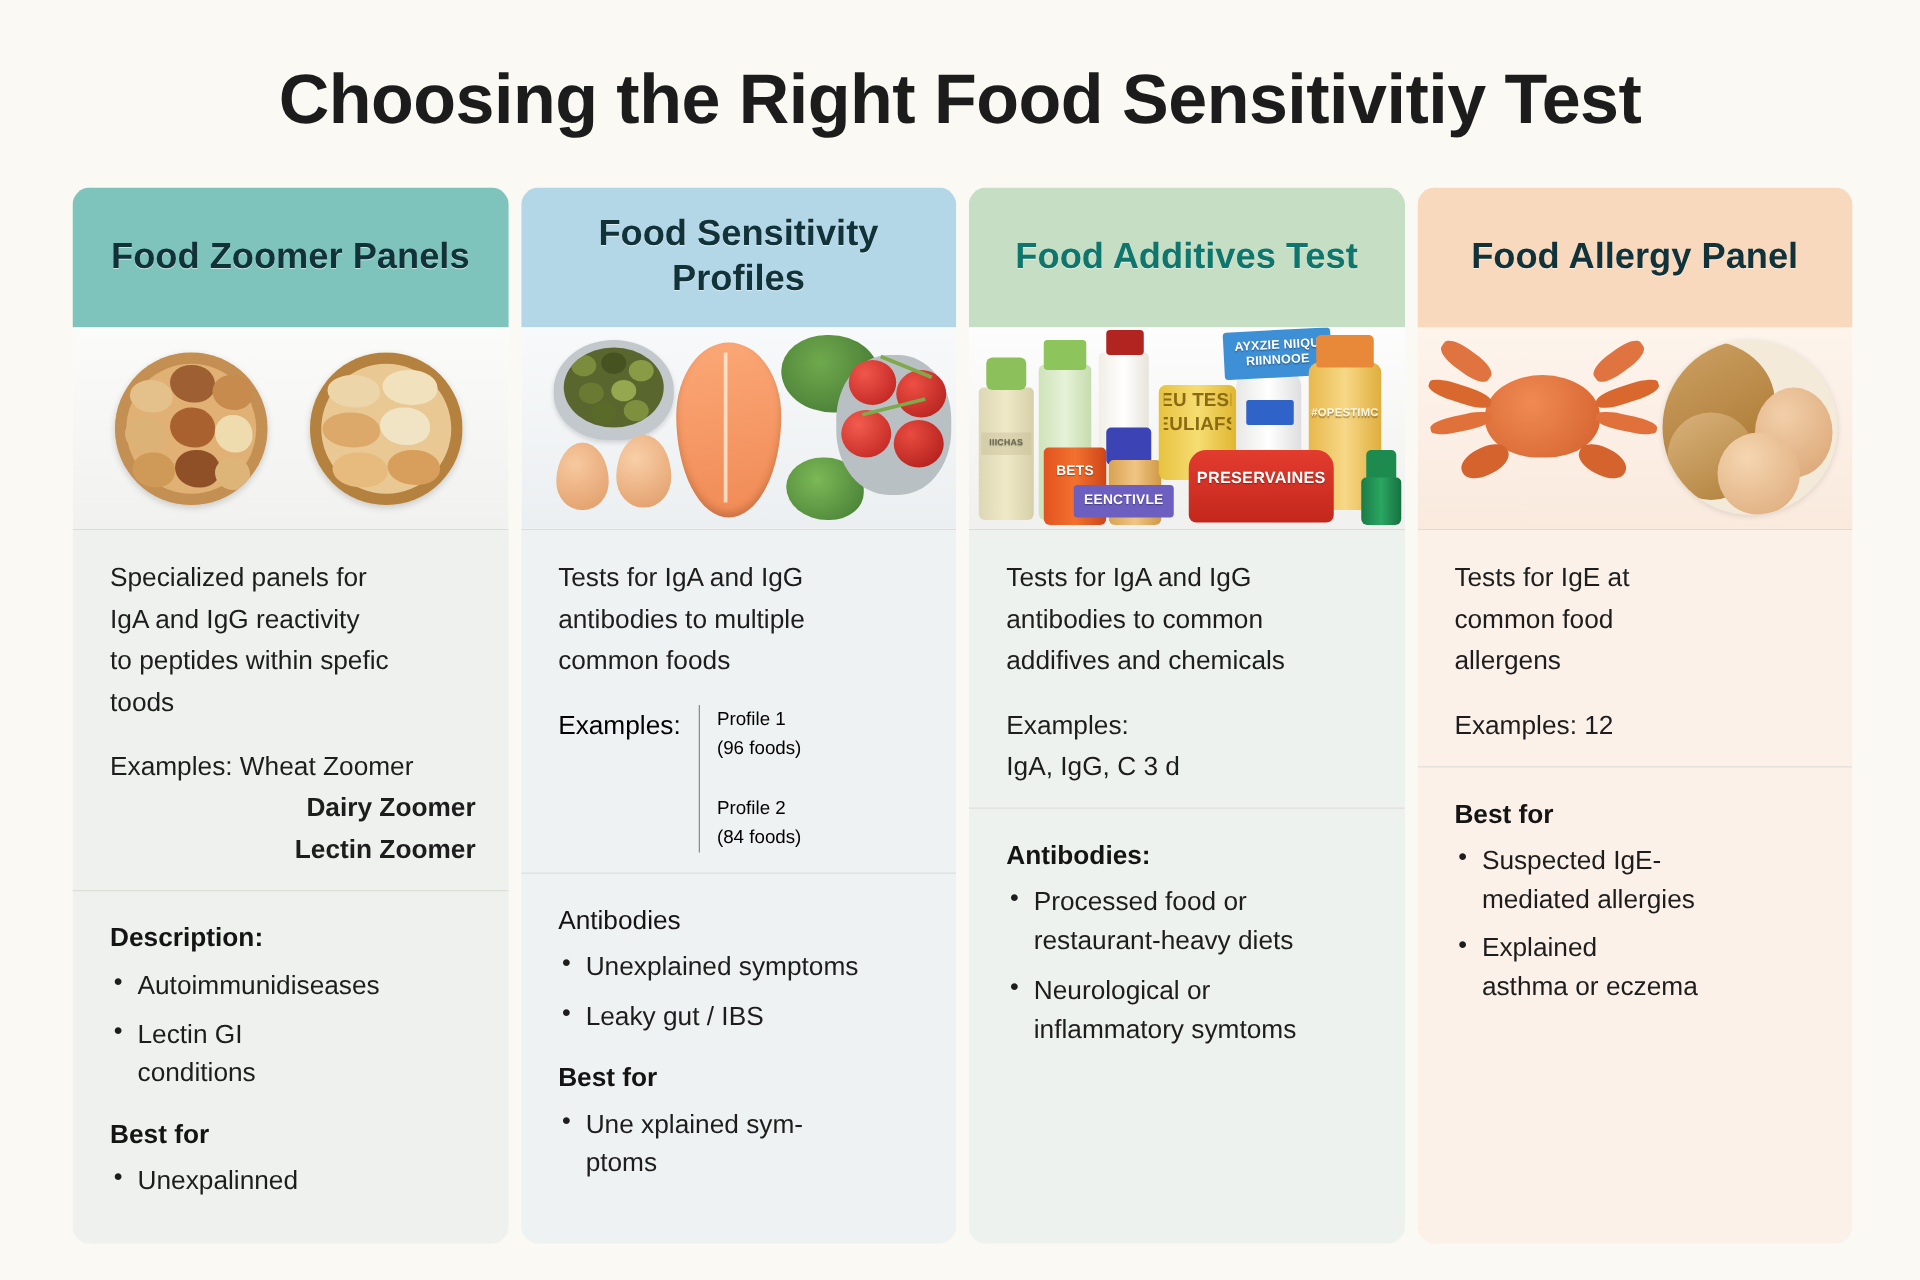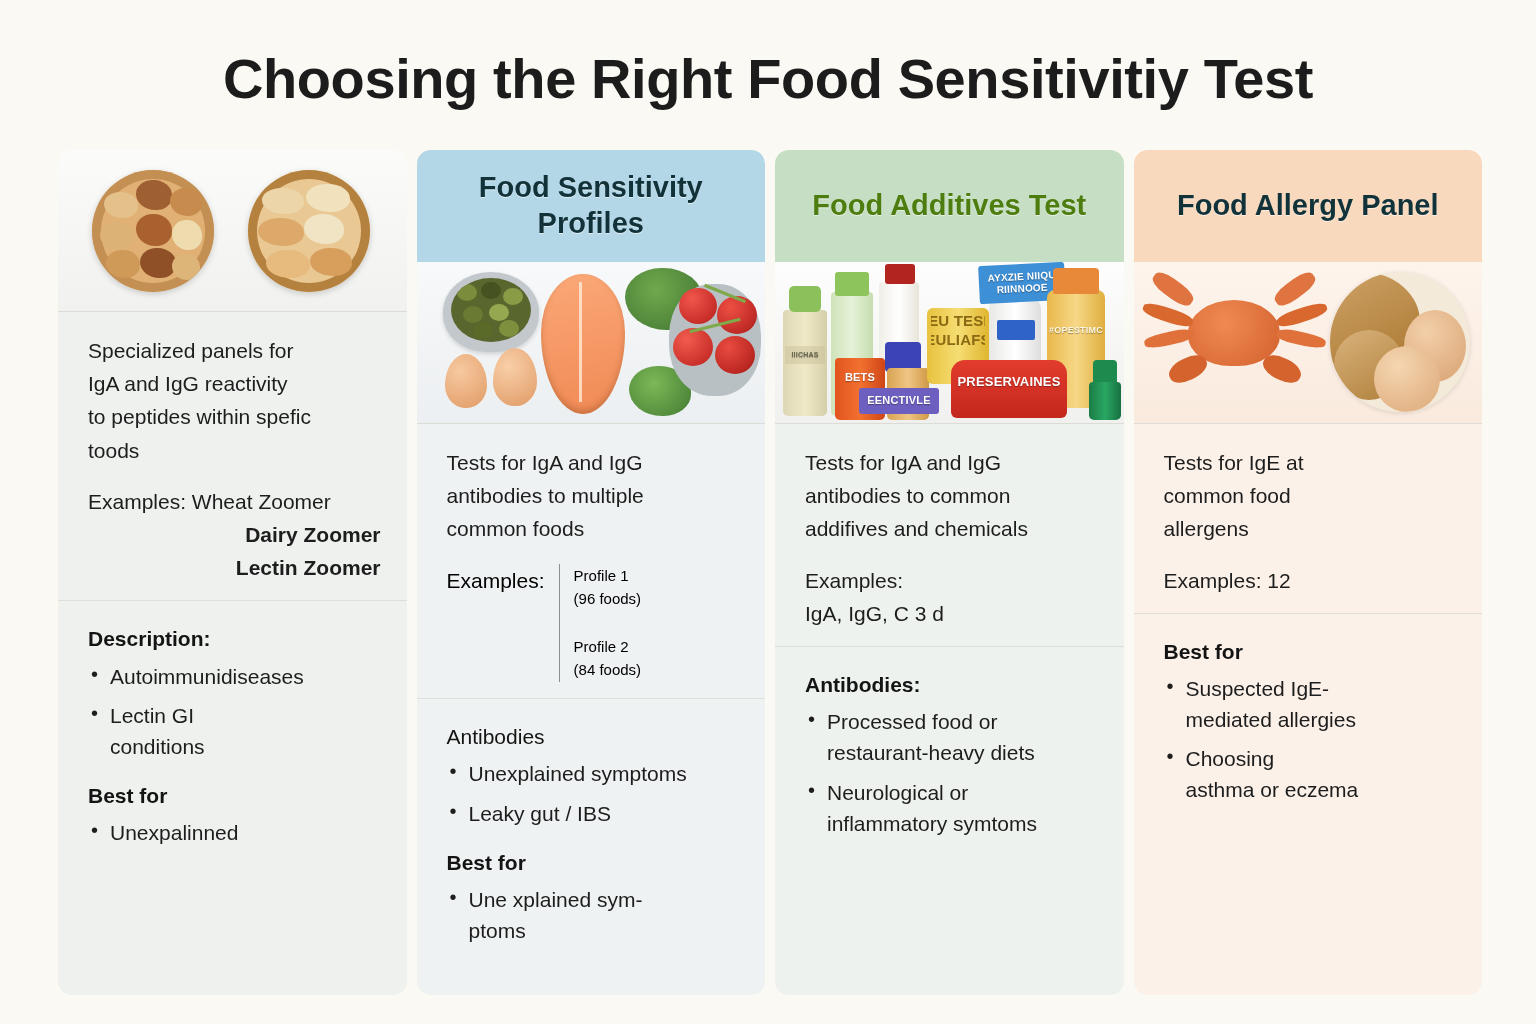--- a/index.html
+++ b/index.html
@@ -188,20 +188,24 @@
 </head>
 <body>
 
 <div id="page" style="background: rgb(251, 249, 243);">
 
   <div class="title" style="color: rgb(28, 28, 28);">Choosing the Right Food Sensitivitiy Test</div>
 
   <div class="columns">
 
     <div class="col">
+      <div class="col-head" style="background: rgb(126, 196, 189);">
+        <div class="col-head-text" style="color: rgb(18, 50, 58);">Food Zoomer
+Panels</div>
+      </div>
 
       <div class="photo">
         <div style="position:absolute;inset:0;background:linear-gradient(180deg,#fbfbfa,#f1f1ef);"></div>
 
         <div class="bowl" style="left:34px;top:20px;width:122px;height:122px;">
           <div class="nut" style="left:12px;top:22px;width:34px;height:26px;background:#e4c08a;"></div>
           <div class="nut" style="left:44px;top:10px;width:36px;height:30px;background:#9e5f32;"></div>
           <div class="nut" style="left:78px;top:18px;width:32px;height:28px;background:#c78b4e;"></div>
           <div class="nut" style="left:8px;top:52px;width:34px;height:28px;background:#dcb277;"></div>
           <div class="nut" style="left:44px;top:44px;width:36px;height:32px;background:#a9622f;"></div>
@@ -312,21 +316,21 @@
           <ul class="bullets">
             <li>Une xplained sym-
 ptoms</li>
           </ul>
         </div>
       </div>
     </div>
 
     <div class="col">
       <div class="col-head" style="background: rgb(198, 223, 196);">
-        <div class="col-head-text" style="color: #4d7c0f;">Food Additives
+        <div class="col-head-text" style="color: #0f766e;">Food Additives
 Test</div>
       </div>
 
       <div class="photo">
         <div style="position:absolute;inset:0;background:linear-gradient(180deg,#fdfdfd,#f0f0ee);"></div>
 
         <div class="bottle" style="left:8px;top:48px;width:44px;height:106px;background:linear-gradient(90deg,#ddd7b6,#efe9c8,#d5cfa9);"></div>
         <div class="cap" style="left:14px;top:24px;width:32px;height:26px;background:#8cc05a;border-radius:5px;"></div>
         <div class="lbl" style="left:10px;top:84px;width:40px;height:18px;background:rgba(200,190,150,.45);font-size:7px;color:#6b6a52;">IIICHAS</div>
 
@@ -417,21 +421,21 @@
 common food
 allergens</div>
           <div class="ex-line">Examples: 12</div>
         </div>
 
         <div class="sec lower">
           <div class="sec-head bold">Best for</div>
           <ul class="bullets">
             <li>Suspected IgE-
 mediated allergies</li>
-            <li>Choosing
+            <li>Explained
 asthma or eczema</li>
           </ul>
         </div>
       </div>
     </div>
 
   </div>
 </div>
 
 </body></html>

